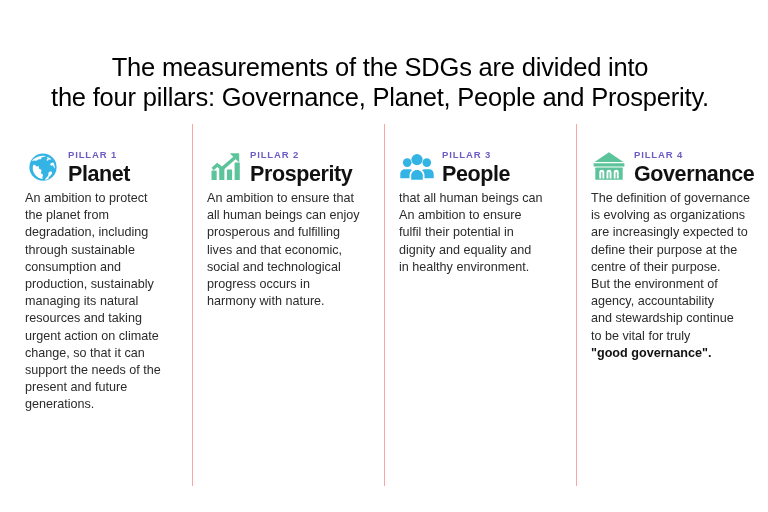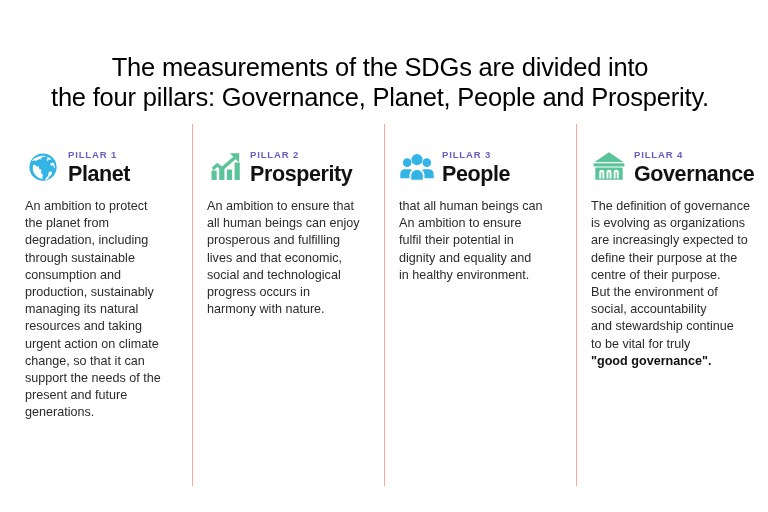--- a/index.html
+++ b/index.html
@@ -104,21 +104,21 @@
     font-weight: bold;
     line-height: 25px;
     color: #111111;
     letter-spacing: -0.4px;
     margin-top: 1px;
     white-space: nowrap;
   }
 
   
   .pillar-body {
-    margin-top: 11px;
+    margin-top: 3px;
     font-size: 12.6px;
     line-height: 17.2px;
     color: #2b2b2b;
   }
   .pillar-body .ln { display: block; white-space: nowrap; }
   .pillar-body .ln.b { font-weight: bold; color: #111111; }
 </style>
 </head>
 <body>
 
@@ -244,21 +244,21 @@
           <span class="pillar-name">Governance</span>
         </span>
       </div>
       <div class="pillar-body">
         <span class="ln">The definition of governance</span>
         <span class="ln">is evolving as organizations</span>
         <span class="ln">are increasingly expected to</span>
         <span class="ln">define their purpose at the</span>
         <span class="ln">centre of their purpose.</span>
         <span class="ln">But the environment of</span>
-        <span class="ln">social, accountability</span>
+        <span class="ln">agency, accountability</span>
         <span class="ln">and stewardship continue</span>
         <span class="ln">to be vital for truly</span>
         <span class="ln b">"good governance".</span>
       </div>
     </div>
 
   </div>
 </div>
 
 </body></html>

